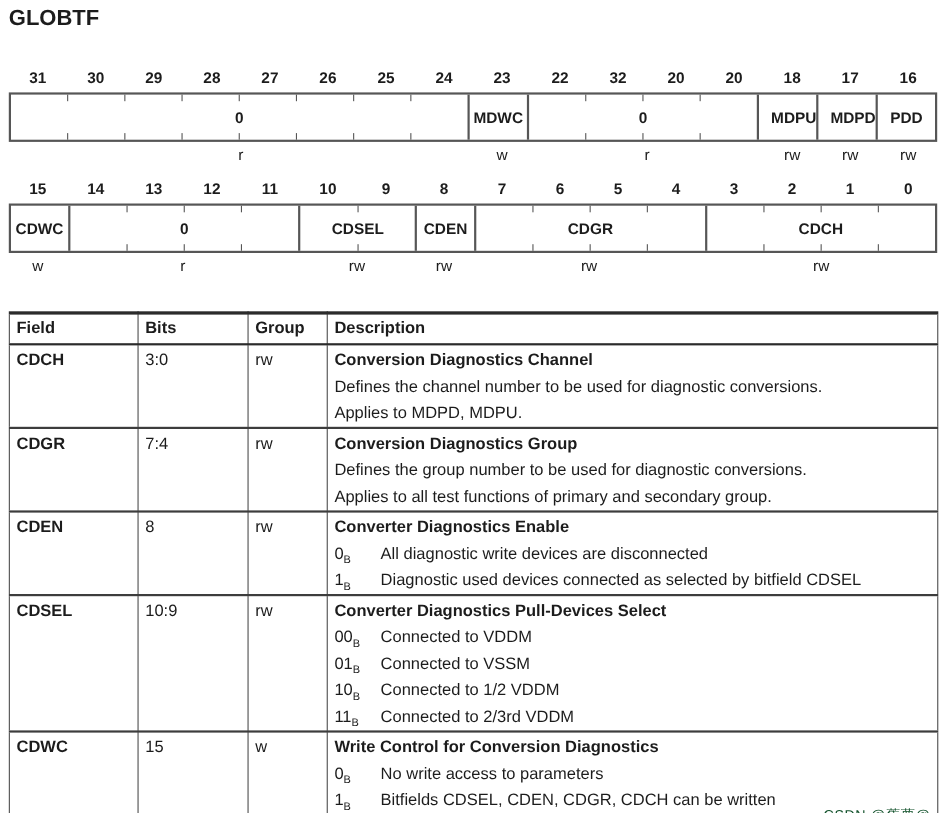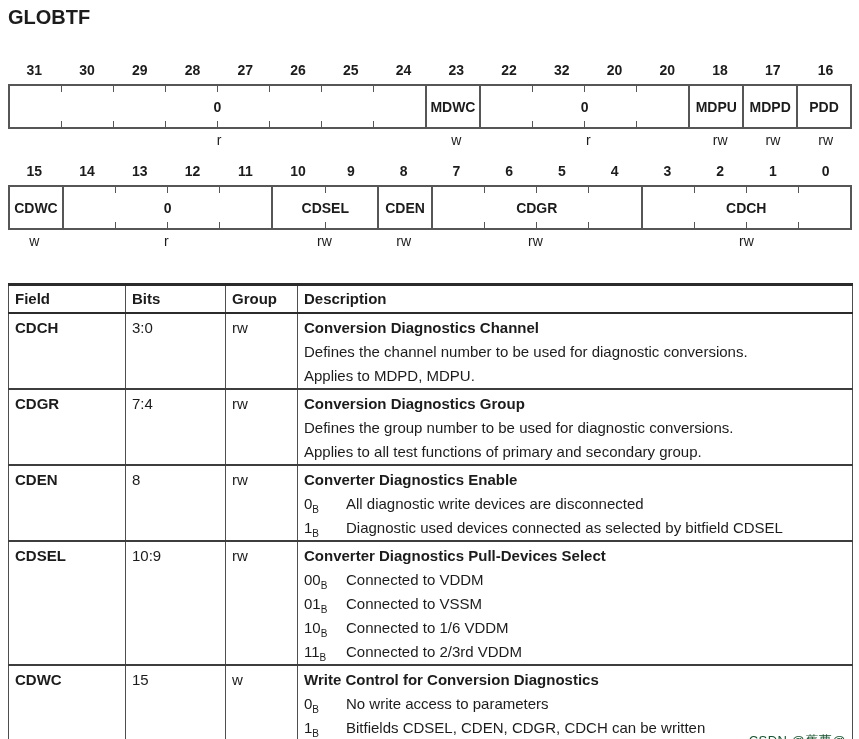--- a/index.html
+++ b/index.html
@@ -131,24 +131,24 @@
         </div>
         <div class="bit-field" style="flex-grow: 4;">
           <span>0</span>
           <i class="tick tick-top" style="left: calc(25% - 0.5px);"></i>
           <i class="tick tick-bottom" style="left: calc(25% - 0.5px);"></i>
           <i class="tick tick-top" style="left: calc(50% - 0.5px);"></i>
           <i class="tick tick-bottom" style="left: calc(50% - 0.5px);"></i>
           <i class="tick tick-top" style="left: calc(75% - 0.5px);"></i>
           <i class="tick tick-bottom" style="left: calc(75% - 0.5px);"></i>
         </div>
-        <div class="bit-field" style="flex-grow: 1;">
+        <div class="bit-field" style="flex-grow: 1; justify-content: flex-end;">
           <span>MDPU</span>
         </div>
-        <div class="bit-field" style="flex-grow: 1;">
+        <div class="bit-field" style="flex-grow: 1; justify-content: flex-end;">
           <span>MDPD</span>
         </div>
         <div class="bit-field" style="flex-grow: 1;">
           <span>PDD</span>
         </div>
       </div>
     <div class="bit-access">
         <div class="access-cell" style="flex-grow: 8;">r</div>
         <div class="access-cell" style="flex-grow: 1;">w</div>
         <div class="access-cell" style="flex-grow: 4;">r</div>
@@ -274,21 +274,21 @@
           </td>
         </tr>
         <tr>
           <td class="c-field">CDSEL</td>
           <td class="c-bits">10:9</td>
           <td class="c-type">rw</td>
           <td class="c-desc">
             <div class="desc-title">Converter Diagnostics Pull-Devices Select</div>
             <div class="desc-line"><span class="val">00<sub>B</sub></span><span>Connected to VDDM</span></div>
             <div class="desc-line"><span class="val">01<sub>B</sub></span><span>Connected to VSSM</span></div>
-            <div class="desc-line"><span class="val">10<sub>B</sub></span><span>Connected to 1/6 VDDM</span></div>
+            <div class="desc-line"><span class="val">10<sub>B</sub></span><span>Connected to 1/2 VDDM</span></div>
             <div class="desc-line"><span class="val">11<sub>B</sub></span><span>Connected to 2/3rd VDDM</span></div>
           </td>
         </tr>
         <tr>
           <td class="c-field">CDWC</td>
           <td class="c-bits">15</td>
           <td class="c-type">w</td>
           <td class="c-desc">
             <div class="desc-title">Write Control for Conversion Diagnostics</div>
             <div class="desc-line"><span class="val">0<sub>B</sub></span><span>No write access to parameters</span></div>

